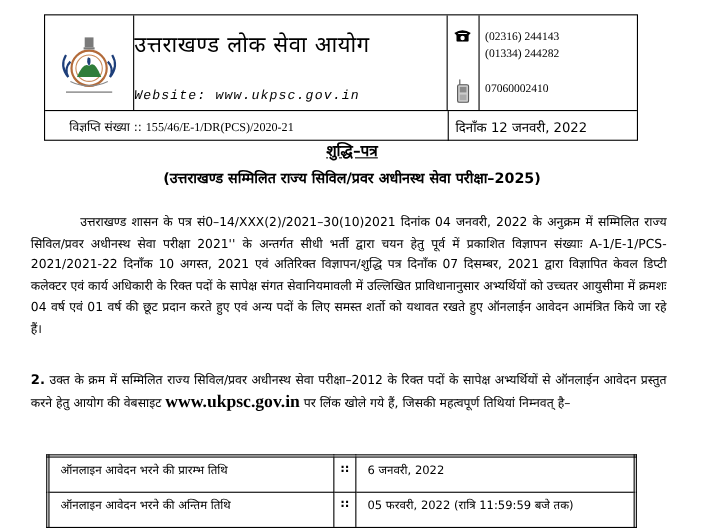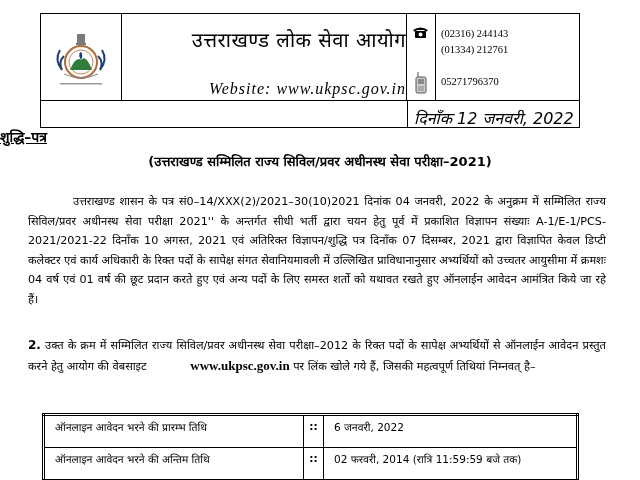--- a/index.html
+++ b/index.html
@@ -13,33 +13,33 @@
       position: absolute; left: 40px; top: 13px; width: 540px; height: 115px;
       border: 1.5px solid #000; box-sizing: border-box;
     }
     .logo-cell {
       position: absolute; left: 0; top: 0; width: 81px; height: 86px;
       border-right: 1px solid #000; box-sizing: border-box;
       display: flex; align-items: center; justify-content: center;
     }
     .title-cell {
       position: absolute; left: 81px; top: 0; width: 285px; height: 86px;
-      border-right: 1px solid #000; box-sizing: border-box; text-align: right;
+      border-right: 1px solid #000; box-sizing: border-box; text-align: left;
     }
     .org-name {
       position: absolute; left: 0; right: 0; top: 12px;
       font-family: "DejaVu Sans", sans-serif; font-size: 20px; letter-spacing: 0.5px;
     }
     .org-city {
       position: absolute; left: 0; right: 0; top: 48px;
       font-size: 12.5px;
     }
     .org-web {
-      position: absolute; left: 12px; right: 0; top: 66px;
-      font-family: Liberation Serif, serif; font-style: italic; font-size: 16px; letter-spacing: 1px;
+      position: absolute; left: 0; right: 0; top: 66px;
+      font-family: Liberation Mono, monospace; font-style: italic; font-size: 12px; letter-spacing: 1px;
     }
     .icon-cell {
       position: absolute; left: 366px; top: 0; width: 29px; height: 86px;
       border-right: 1px solid #000; box-sizing: border-box;
     }
     .phone-cell {
       position: absolute; left: 395px; top: 0; width: 143px; height: 86px;
       font-family: "Liberation Serif", serif; font-size: 10.5px; line-height: 16px;
     }
     .phone-cell .p1 { position: absolute; left: 5px; top: 12px; }
@@ -50,38 +50,38 @@
       border-top: 1px solid #000; box-sizing: border-box;
     }
     .ref-no {
       position: absolute; left: 22px; top: 6px; font-size: 11px;
     }
     .ref-no .num { font-family: "Liberation Serif", serif; font-size: 11px; }
     .ref-date-cell {
       position: absolute; left: 366px; top: 0; width: 172px; height: 27px;
       border-left: 1px solid #000; box-sizing: border-box;
     }
-    .ref-date { position: absolute; left: 6px; top: 6px; font-size: 16px; font-style: italic; }
+    .ref-date { position: absolute; left: 6px; top: 6px; font-size: 12px; }
     .doc-title {
-      position: absolute; left: 0; right: 0; top: 127px; text-align: left;
+      position: absolute; left: 0; right: 0; top: 127px; text-align: center;
       font-size: 14px; font-weight: bold; text-decoration: underline;
     }
     .doc-subtitle {
       position: absolute; left: 0; right: 0; top: 152px; text-align: center;
       font-size: 13px; font-weight: bold;
     }
     .para {
       position: absolute; left: 28px; width: 578px;
       font-size: 11.2px; line-height: 19.6px; text-align: justify;
       text-align-last: left;
     }
     .para1 { top: 192px; text-indent: 45px; }
     .para2 { top: 336px; }
     .para2 .num { font-weight: bold; font-size: 12px; }
-    .para2 .site { font-family: "Liberation Serif", serif; font-weight: bold; font-size: 13px; margin-left: 40px; }
+    .para2 .site { font-family: "Liberation Serif", serif; font-weight: bold; font-size: 16px; }
     .dates-table {
       position: absolute; left: 42px; top: 413px; width: 537px;
       border: 3px double #000; border-collapse: collapse; box-sizing: border-box;
       font-size: 10.5px;
     }
     .dates-table td {
       border: 1px solid #000; height: 27px; vertical-align: top; padding: 4px 10px 0 10px;
     }
     .dates-table td.sep { width: 11px; text-align: center; font-weight: bold; padding: 4px 4px 0 4px; }
     .dates-table td.label { width: 238px; margin-top: 44px; }
@@ -116,45 +116,49 @@
     </svg>
     <svg style="position:absolute;left:8px;top:58px" width="12" height="22" viewBox="0 0 12 22">
       <line x1="3" y1="0" x2="3" y2="5" stroke="#555" stroke-width="1"></line>
       <rect x="1" y="5" width="10" height="16" rx="1.5" fill="#ccc" stroke="#555" stroke-width="1"></rect>
       <rect x="3" y="7" width="6" height="5" fill="#8a8a8a"></rect>
       <rect x="3" y="14" width="6" height="5" fill="#aaa"></rect>
     </svg>
   </div>
   <div class="phone-cell">
     <div class="p1">(02316) 244143</div>
-    <div class="p2">(01334) 212761</div>
-    <div class="p3">05271796370</div>
+    <div class="p2">(01334) 244282</div>
+    <div class="p3">07060002410</div>
   </div>
   <div class="ref-row">
+    <div class="ref-no">
+      <span>विज्ञप्ति संख्या ::</span>
+      <span class="num">155/46/E-1/DR(PCS)/2020-21</span>
+    </div>
     <div class="ref-date-cell">
       <div class="ref-date">दिनाँक 12 जनवरी, 2022</div>
     </div>
   </div>
 </div>
 
 <div class="doc-title">शुद्धि–पत्र</div>
-<div class="doc-subtitle">(उत्तराखण्ड सम्मिलित राज्य सिविल/प्रवर अधीनस्थ सेवा परीक्षा–2021)</div>
+<div class="doc-subtitle">(उत्तराखण्ड सम्मिलित राज्य सिविल/प्रवर अधीनस्थ सेवा परीक्षा–2025)</div>
 
 <div class="para para1">उत्तराखण्ड शासन के पत्र सं0–14/XXX(2)/2021–30(10)2021 दिनांक 04 जनवरी, 2022 के अनुक्रम में सम्मिलित राज्य सिविल/प्रवर अधीनस्थ सेवा परीक्षा 2021'' के अन्तर्गत सीधी भर्ती द्वारा चयन हेतु पूर्व में प्रकाशित विज्ञापन संख्याः A-1/E-1/PCS-2021/2021-22 दिनाँक 10 अगस्त, 2021 एवं अतिरिक्त विज्ञापन/शुद्धि पत्र दिनाँक 07 दिसम्बर, 2021 द्वारा विज्ञापित केवल डिप्टी कलेक्टर एवं कार्य अधिकारी के रिक्त पदों के सापेक्ष संगत सेवानियमावली में उल्लिखित प्राविधानानुसार अभ्यर्थियों को उच्चतर आयुसीमा में क्रमशः 04 वर्ष एवं 01 वर्ष की छूट प्रदान करते हुए एवं अन्य पदों के लिए समस्त शर्तो को यथावत रखते हुए ऑनलाईन आवेदन आमंत्रित किये जा रहे हैं।</div>
 
 <div class="para para2">
   <span class="num">2.</span><span> उक्त के क्रम में सम्मिलित राज्य सिविल/प्रवर अधीनस्थ सेवा परीक्षा–2012 के रिक्त पदों के सापेक्ष अभ्यर्थियों से ऑनलाईन आवेदन प्रस्तुत करने हेतु आयोग की वेबसाइट </span><span class="site">www.ukpsc.gov.in</span><span> पर लिंक खोले गये हैं, जिसकी महत्वपूर्ण तिथियां निम्नवत् है–</span>
 </div>
 
 <table class="dates-table">
   <tbody>
       <tr>
     <td class="label">ऑनलाइन आवेदन भरने की प्रारम्भ तिथि</td>
     <td class="sep">::</td>
     <td>6 जनवरी, 2022</td>
   </tr>
   <tr>
     <td class="label">ऑनलाइन आवेदन भरने की अन्तिम तिथि</td>
     <td class="sep">::</td>
-    <td>02 फरवरी, 2014 (रात्रि 11:59:59 बजे तक)</td>
+    <td>05 फरवरी, 2022 (रात्रि 11:59:59 बजे तक)</td>
   </tr>
 </tbody>
   </table>
 
 </body></html>

